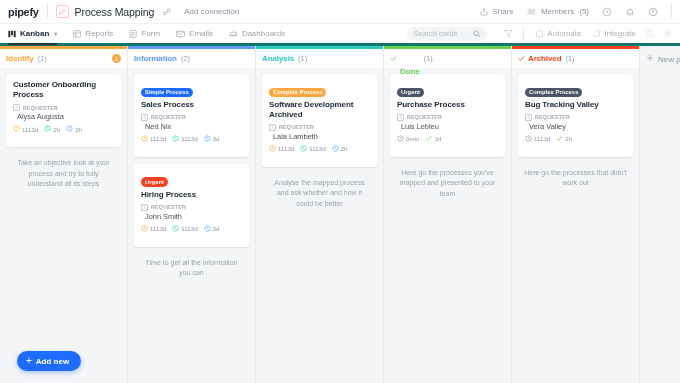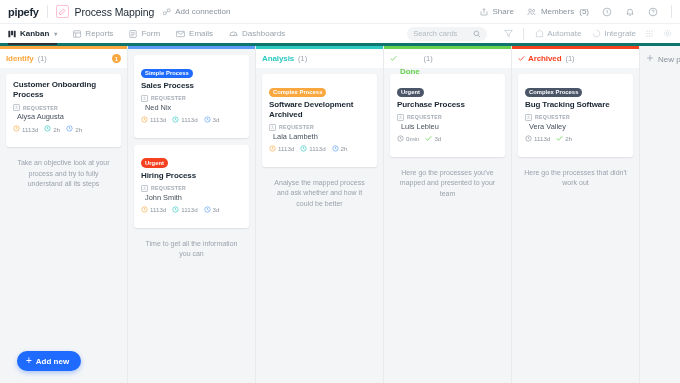--- a/index.html
+++ b/index.html
@@ -34,21 +34,21 @@
     border-radius: 2px;
     display: flex; align-items: center; justify-content: center;
     margin-right: 6px;
   }
   .pipe-icon svg { display:block; }
   .pipe-title {
     font-size: 10.5px; font-weight: 400; color: #1b2733;
     letter-spacing: -0.1px;
   }
   .add-conn {
-    display: flex; align-items: center; gap: 4px;
+    display: flex; align-items: center; gap: 13px;
     margin-left: 9px; font-size: 8px; color: #8a939e;
   }
   .spacer { flex: 1; }
   .hdr-item {
     display: flex; align-items: center; gap: 5px;
     font-size: 8px; color: #8a939e; margin-left: 13px;
   }
   .hdr-ico { display: flex; align-items: center; }
   .hdr-sep { width: 1px; height: 13px; background: #e3e6ea; margin-left: 13px; }
 
@@ -478,20 +478,24 @@
                 </svg></span>
               <span>2h</span>
             </span>
           </div>
         </div>
         <div class="col-hint">Take an objective look at your process and try to fully understand all its steps</div>
       </div>
     </div>
     <div class="column">
       <div class="col-topbar" style="background: rgb(91, 156, 248);"></div>
+      <div class="col-head">
+        <span class="col-name" style="color: rgb(91, 156, 248);">Information</span>
+        <span class="col-count">(2)</span>
+      </div>
       <div class="col-body">
         <div class="card"><div class="label-chip" style="background:#1f6bff">Simple Process</div><div class="card-title">Sales Process</div><div class="req-row">
             <span class="req-ico">
               <svg width="5" height="5" viewBox="0 0 10 10">
                 <circle cx="5" cy="3.4" r="1.5" fill="none" stroke="#b6bdc5" stroke-width="0.9"></circle>
                 <path d="M2.2 8.4c0-1.6 1.3-2.4 2.8-2.4s2.8.8 2.8 2.4" fill="none" stroke="#b6bdc5" stroke-width="0.9"></path>
               </svg>
             </span>
             <span class="req-label">REQUESTER</span>
           </div><div class="req-value">Ned Nix</div><div class="metrics">
@@ -635,21 +639,21 @@
       <div class="col-head">
         <span class="col-check">
           <svg width="7" height="7" viewBox="0 0 12 12">
             <path d="M1.6 6.4l2.8 2.6L10.4 2.6" fill="none" stroke="#f5411f" stroke-width="1.4" stroke-linecap="round" stroke-linejoin="round"></path>
           </svg>
         </span>
         <span class="col-name" style="color: rgb(245, 65, 31);">Archived</span>
         <span class="col-count">(1)</span>
       </div>
       <div class="col-body">
-        <div class="card"><div class="label-chip" style="background:#4a5568">Complex Process</div><div class="card-title">Bug Tracking Software</div><div class="req-row">
+        <div class="card"><div class="label-chip" style="background:#4a5568">Complex Process</div><div class="card-title">Bug Tracking Valley</div><div class="req-row">
             <span class="req-ico">
               <svg width="5" height="5" viewBox="0 0 10 10">
                 <circle cx="5" cy="3.4" r="1.5" fill="none" stroke="#b6bdc5" stroke-width="0.9"></circle>
                 <path d="M2.2 8.4c0-1.6 1.3-2.4 2.8-2.4s2.8.8 2.8 2.4" fill="none" stroke="#b6bdc5" stroke-width="0.9"></path>
               </svg>
             </span>
             <span class="req-label">REQUESTER</span>
           </div><div class="req-value">Vera Valley</div><div class="metrics">
             <span class="metric">
               <span><svg width="7" height="7" viewBox="0 0 12 12">

